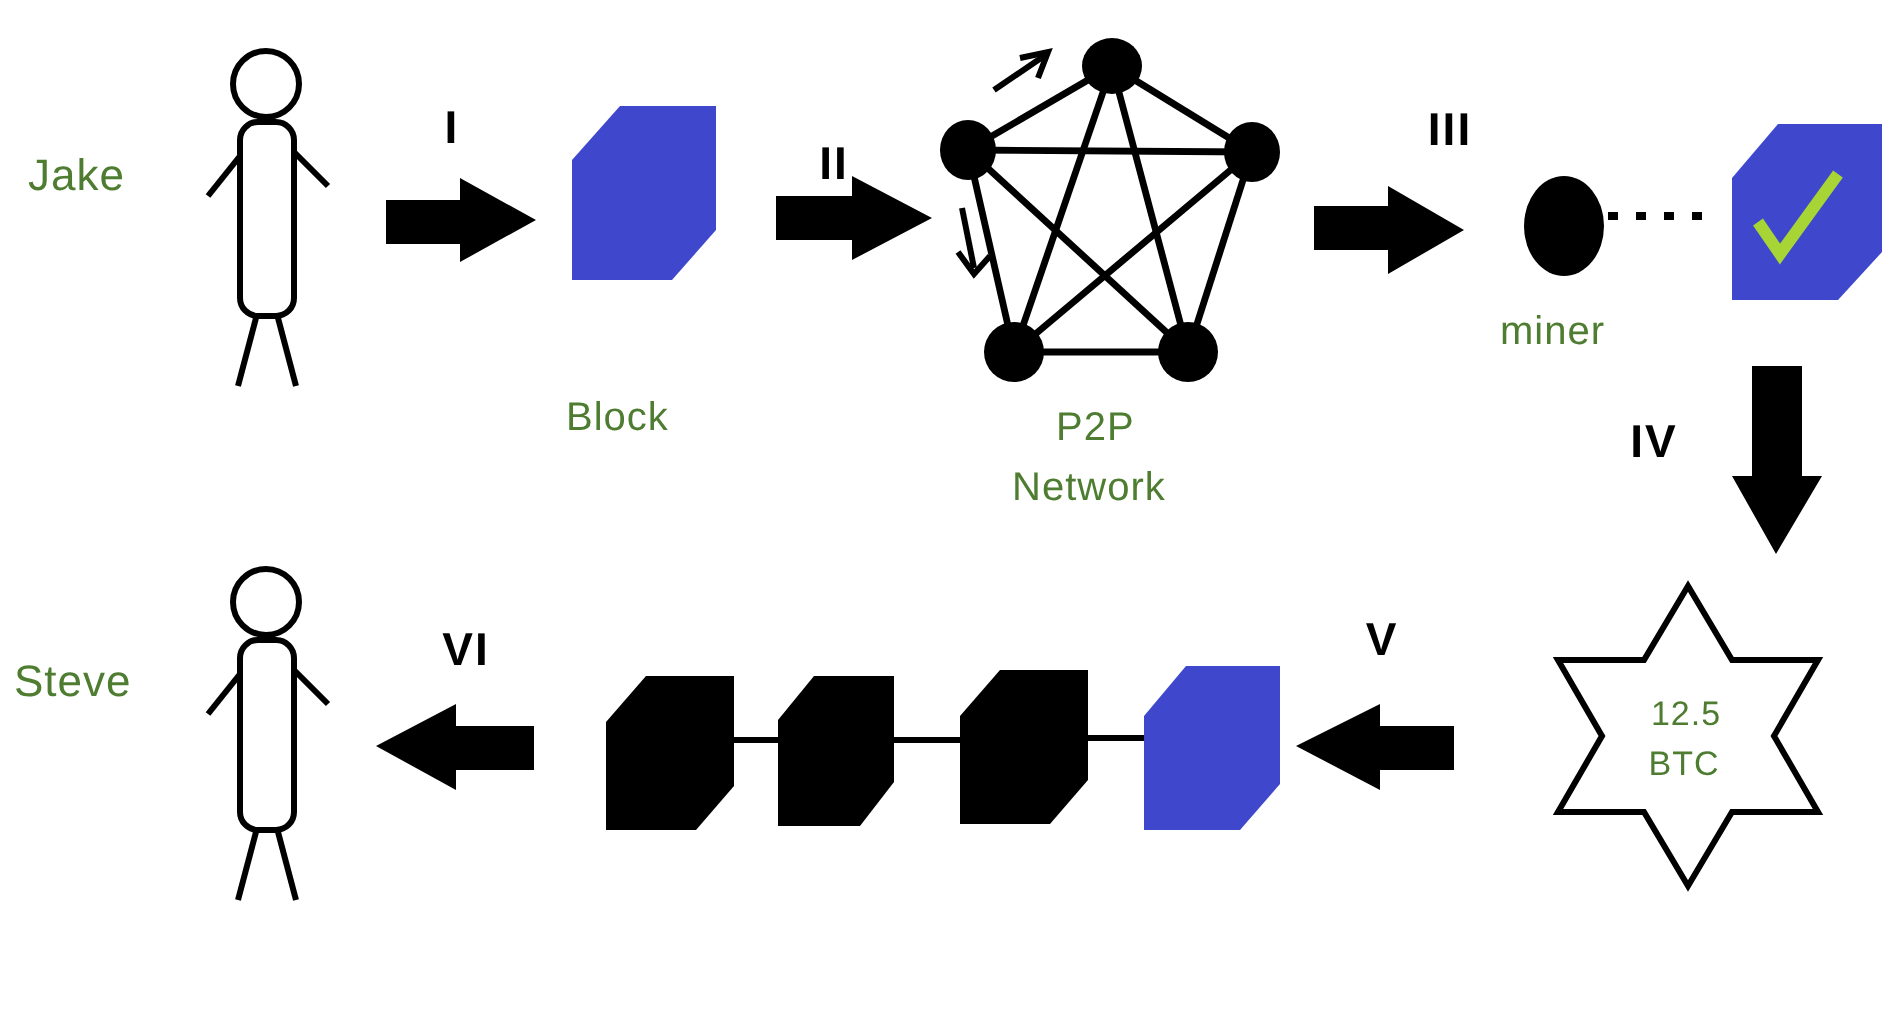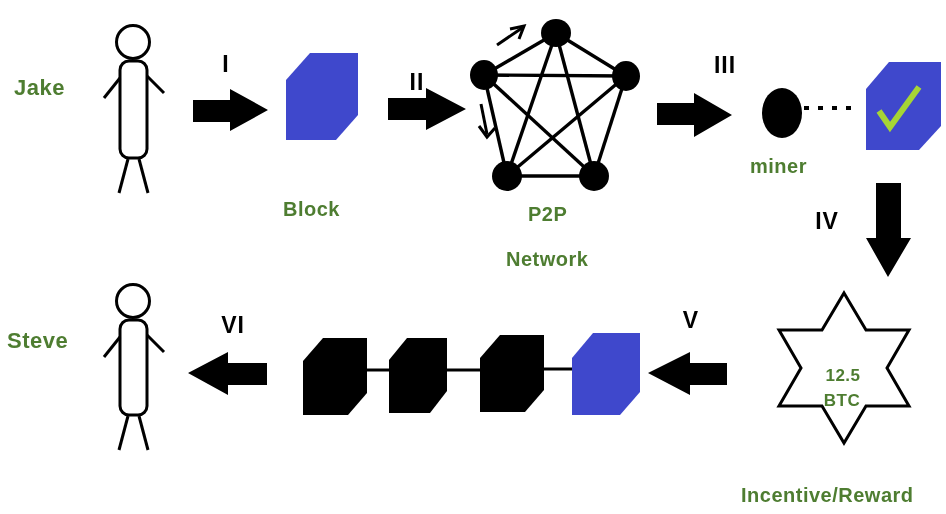--- a/index.html
+++ b/index.html
@@ -13,37 +13,37 @@
   #stage{
     position:relative;
     width:946px;height:514px;
     background:var(--background);
     overflow:hidden;
     font-family:"Liberation Sans", sans-serif;
   }
   #artwork{position:absolute;left:0;top:0;}
   .lbl{
     position:absolute;
-    font-weight:bold;
+    font-weight:normal;
     color:var(--label-green);
     letter-spacing:0.5px;
     white-space:nowrap;
     line-height:1;
   }
   .numeral{
     position:absolute;
     font-weight:bold;
     color:var(--shape-black);
     font-size:23px;
     transform:translate(-50%,-50%);
     line-height:1;
     letter-spacing:1px;
     white-space:nowrap;
   }
-  .centered{transform:translate(-50%,-50%);margin-top:18px;}
+  .centered{transform:translate(-50%,-50%);}
   .sz22{font-size:22px;}
   .sz20{font-size:20px;}
   .sz17{font-size:17px;}
 </style>
 </head>
 <body>
 
 <div id="stage">
 
   <svg id="artwork" width="946" height="514" viewBox="0 0 946 514">
@@ -133,20 +133,19 @@
 
   <div class="numeral" style="left:226px;top:64px">I</div>
   <div class="numeral" style="left:417px;top:82px">II</div>
   <div class="numeral" style="left:725px;top:65px">III</div>
   <div class="numeral" style="left:827px;top:221px">IV</div>
   <div class="numeral" style="left:691px;top:320px">V</div>
   <div class="numeral" style="left:233px;top:325px">VI</div>
 
   <div class="lbl sz20" style="left:283px;top:199px">Block</div>
   <div class="lbl sz20" style="left:528px;top:204px">P2P</div>
-  <div class="lbl sz20" style="left:506px;top:249px">Network</div>
+  <div class="lbl sz20" style="left:506px;top:234px">Network</div>
   <div class="lbl sz20" style="left:750px;top:156px">miner</div>
 
   <div class="lbl sz17 centered" style="left:843px;top:357px">12.5</div>
   <div class="lbl sz17 centered" style="left:842px;top:382px">BTC</div>
 
-  <div class="lbl sz20" style="left:741px;top:485px">Incentive/Reward</div>
 </div>
 
 </body></html>

